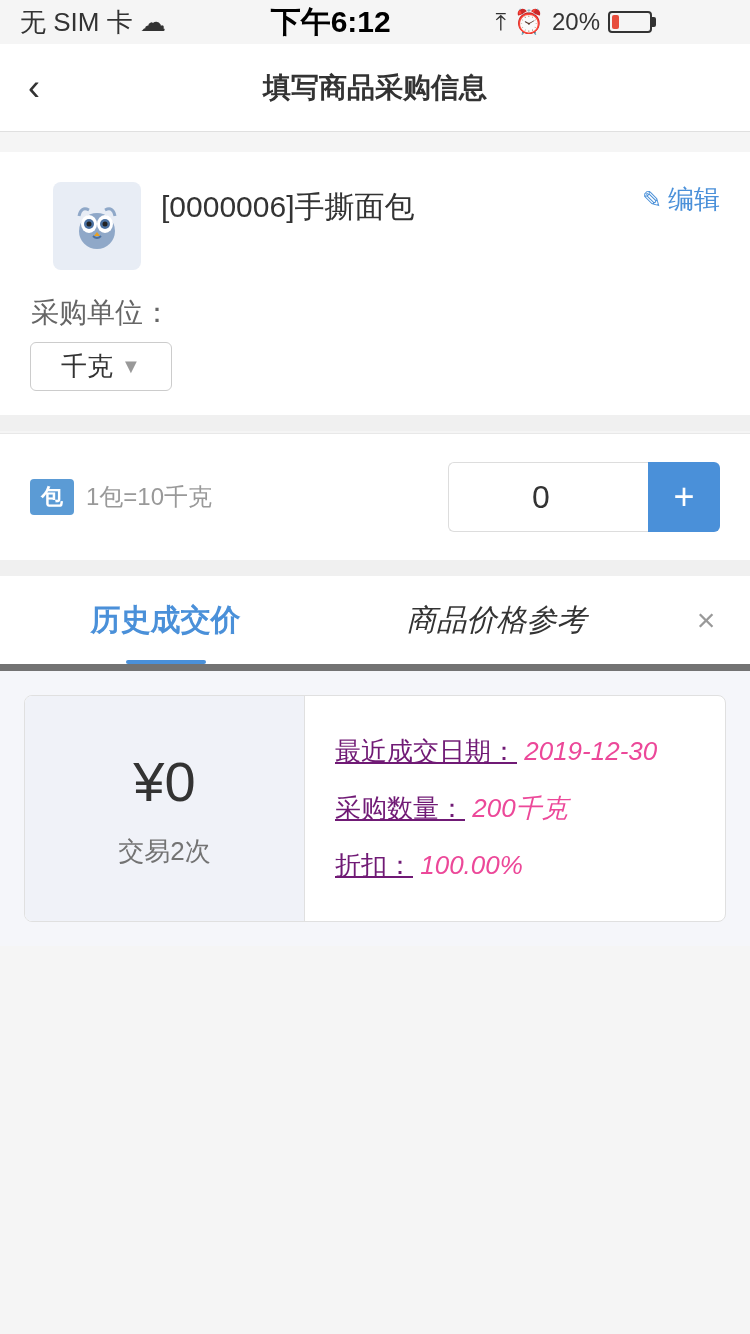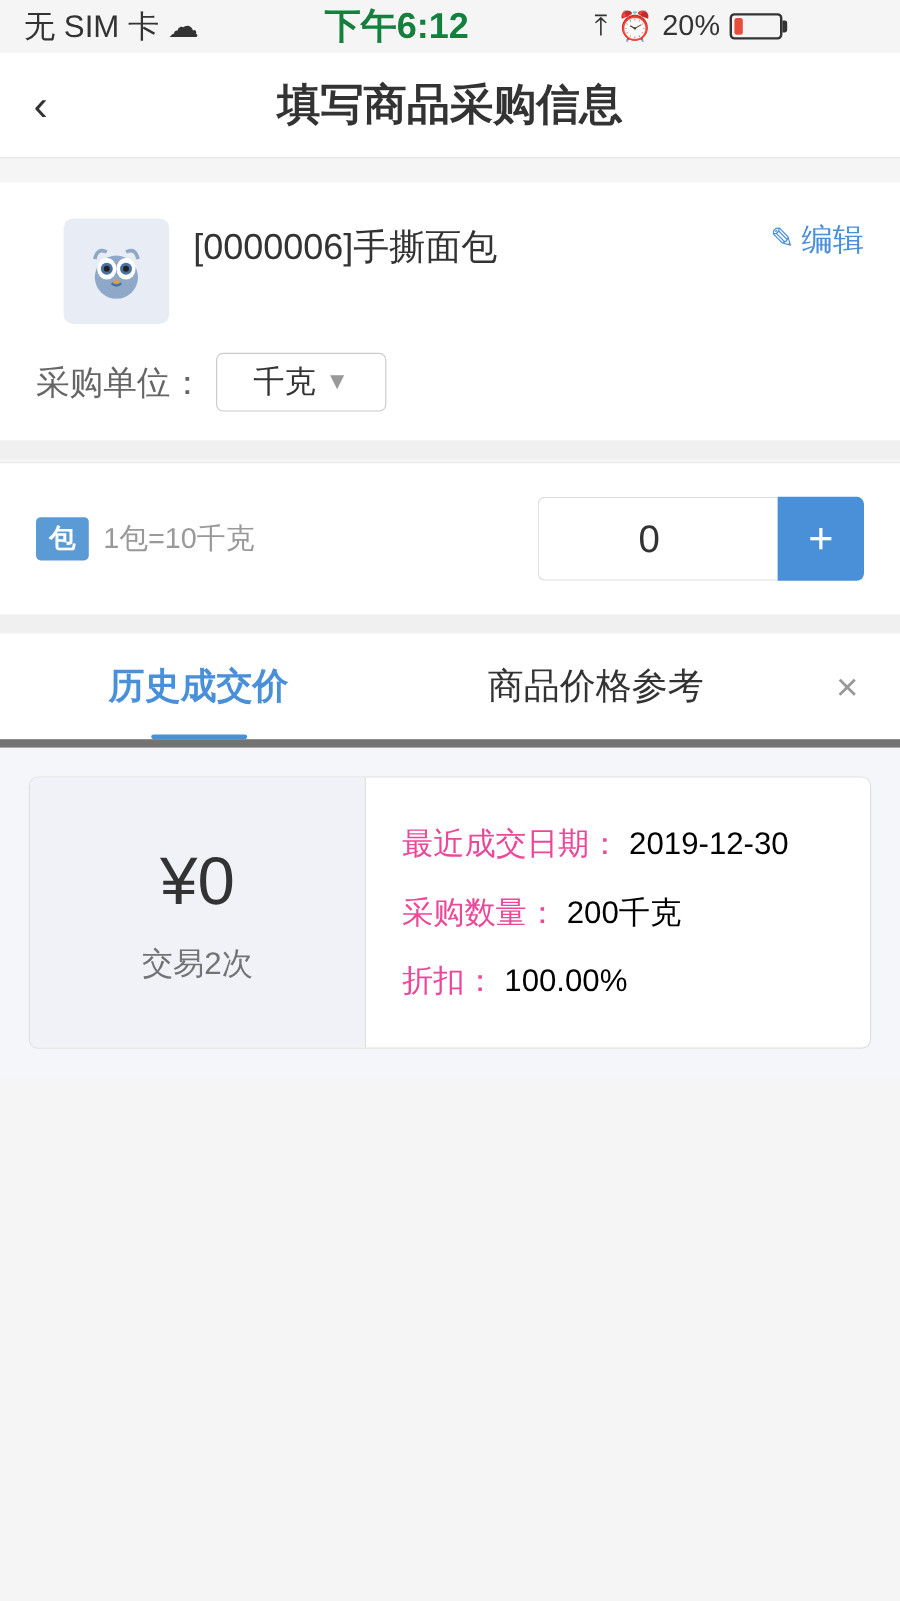--- a/index.html
+++ b/index.html
@@ -27,21 +27,21 @@
     .status-left {
       display: flex;
       align-items: center;
       gap: 10px;
       font-size: 26px;
       color: #333;
     }
     .status-center {
       font-size: 30px;
       font-weight: 600;
-      color: #15803d;
+      color: #000000;
       text-align: center;
     }
     .status-right {
       display: flex;
       align-items: center;
       gap: 8px;
       font-size: 24px;
       color: #333;
     }
     .battery {
@@ -89,21 +89,21 @@
       border-bottom: 1px solid #e0e0e0;
     }
     .nav-back {
       position: absolute;
       left: 28px;
       font-size: 36px;
       color: #333;
       cursor: pointer;
     }
     .nav-title {
-      font-size: 36px;
+      font-size: 28px;
       font-weight: 600;
       color: #333;
     }
 
     
     .product-card {
       background: #fff;
       margin-top: 20px;
       padding: 30px 30px 24px;
     }
@@ -280,20 +280,21 @@
       font-size: 30px;
       cursor: pointer;
       position: relative;
     }
     .tab-item.active {
       color: #4a90d9;
       font-weight: 600;
     }
     .tab-item.inactive {
       color: #333;
+      font-style: italic;
     }
     .tab-underline {
       position: absolute;
       bottom: 0;
       left: 50%;
       transform: translateX(-50%);
       width: 80px;
       height: 4px;
       background: #4a90d9;
       border-radius: 2px;
@@ -349,24 +350,26 @@
       display: flex;
       flex-direction: column;
       gap: 18px;
     }
     .history-row {
       font-size: 26px;
       color: #333;
       line-height: 1.5;
     }
     .history-row .label {
+      color: #701a75;
+      text-decoration: underline;
+    }
+    .history-row .value {
       color: #ec4899;
-    }
-    .history-row .value {
-      color: #000000;
+      font-style: italic;
     }
 
     
     .bottom-space {
       background: #f5f5f5;
       height: 600px;
     }
   </style>
 </head>
 <body>
@@ -414,21 +417,21 @@
       </div>
       <div class="product-name">[0000006]手撕面包</div>
     </div>
     <div class="edit-btn">
       <span class="edit-icon">✎</span>
       <span>编辑</span>
     </div>
   </div>
 
   <div class="product-unit-row">
-    <div style="display:flex;align-items:center;gap:10px;">
+    <div style="display:flex;align-items:center;gap:10px;flex-direction:column;">
       <span class="unit-label">采购单位：</span>
       <div class="unit-select">
         <span>千克</span>
         <span class="arrow">▼</span>
       </div>
     </div>
   </div>
 </div>
 
 <div class="section-divider"></div>

